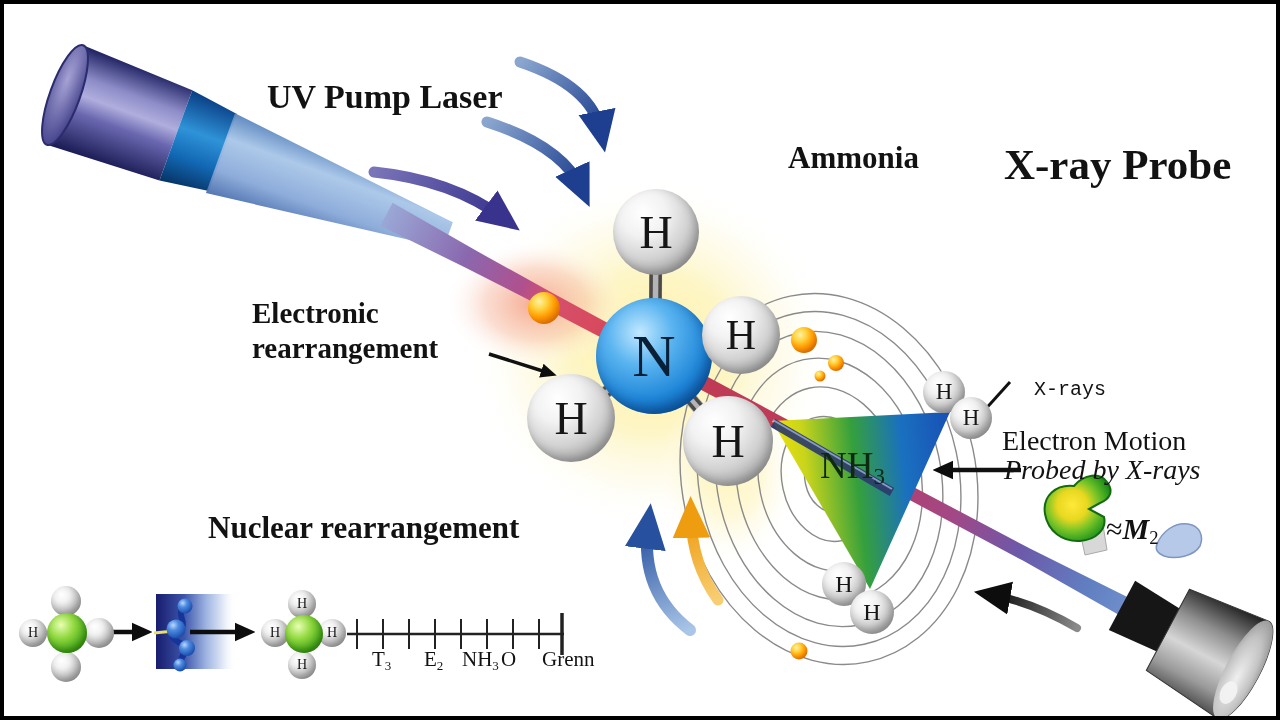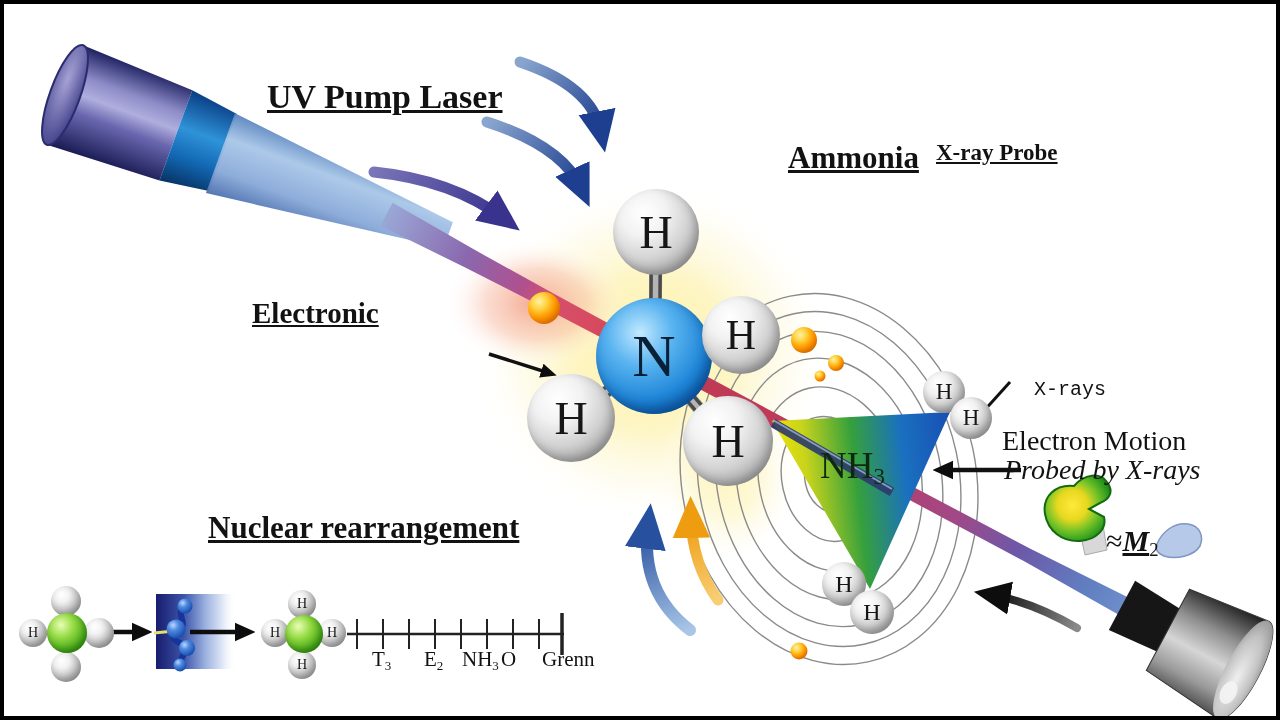--- a/index.html
+++ b/index.html
@@ -21,21 +21,21 @@
   .n-sphere {
     background: radial-gradient(circle at 38% 30%, #c2e9ff 0%, #5ab4f0 30%, #1f86d8 62%, #0c5cb0 85%, #084e98 100%);
     color:#0a2036;
     box-shadow: inset -4px -6px 12px rgba(0,40,90,.45);
   }
   .g-sphere {
     background: radial-gradient(circle at 35% 30%, #e9ffb2 0%, #90d840 35%, #44a518 70%, #287a0c 100%);
     box-shadow: inset -2px -3px 6px rgba(20,70,0,.4);
   }
   .lbl { position:absolute; color:#121212; white-space:nowrap; }
-  .bold { font-weight:bold;text-decoration:underline; }
+  .bold { font-weight:bold; }
   .sub { font-size:0.62em; vertical-align:-0.28em; }
   .ital { font-style:italic; }
   .center { text-align:left; }
 </style>
 </head>
 <body>
 
 <div class="frame">
 
 <svg class="art" width="1280" height="720" viewBox="0 0 1280 720">
@@ -333,38 +333,39 @@
 <div class="sphere h-sphere" style="left:314px;top:615px;width:28px;height:28px;font-size:14px;">
       <span>H</span>
     </div>
 <div class="sphere h-sphere" style="left:284px;top:647px;width:28px;height:28px;font-size:14px;">
       <span>H</span>
     </div>
 <div class="sphere g-sphere" style="left:281px;top:611px;width:38px;height:38px;"></div>
 
 <div class="lbl bold" style="left:263px;top:74px;font-size:34px;">UV Pump Laser</div>
 <div class="lbl bold" style="left:784px;top:136px;font-size:31px;">Ammonia</div>
-<div class="lbl bold" style="left:932px;top:136px;font-size:23px;">X-ray Probe</div>
+<div class="lbl bold" style="left:1000px;top:136px;font-size:43px;">X-ray Probe</div>
 
 <div class="lbl bold center" style="left:248px;top:292px;width:228px;font-size:29px;line-height:35px;">
   <div>Electronic</div>
+  <div>rearrangement</div>
 </div>
 
 <div class="lbl bold" style="left:204px;top:506px;font-size:31px;">Nuclear rearrangement</div>
 
 <div class="lbl" style="left:1030px;top:374px;font-size:20px;font-family:Liberation Mono, monospace;">X-rays</div>
 
 <div class="lbl" style="left:998px;top:421px;font-size:28px;">Electron Motion</div>
 <div class="lbl" style="left:1000px;top:450px;font-size:28px;font-style:italic;">Probed by X-rays</div>
 
 <div class="lbl" style="left:816px;top:440px;font-size:37px;color:#0d2a10;">
   <span>NH</span><span class="sub">3</span>
 </div>
 
-<div class="lbl" style="left:1102px;top:520px;font-size:30px;text-align:center;">
+<div class="lbl" style="left:1102px;top:508px;font-size:30px;text-align:center;">
   <span>≈</span><span class="ital bold">M</span><span class="sub">2</span>
 </div>
 
 <div class="lbl" style="left:368px;top:643px;font-size:21px;">
   <span>T</span><span class="sub">3</span>
 </div>
 <div class="lbl" style="left:420px;top:643px;font-size:21px;">
   <span>E</span><span class="sub">2</span>
 </div>
 <div class="lbl" style="left:458px;top:643px;font-size:21px;">

